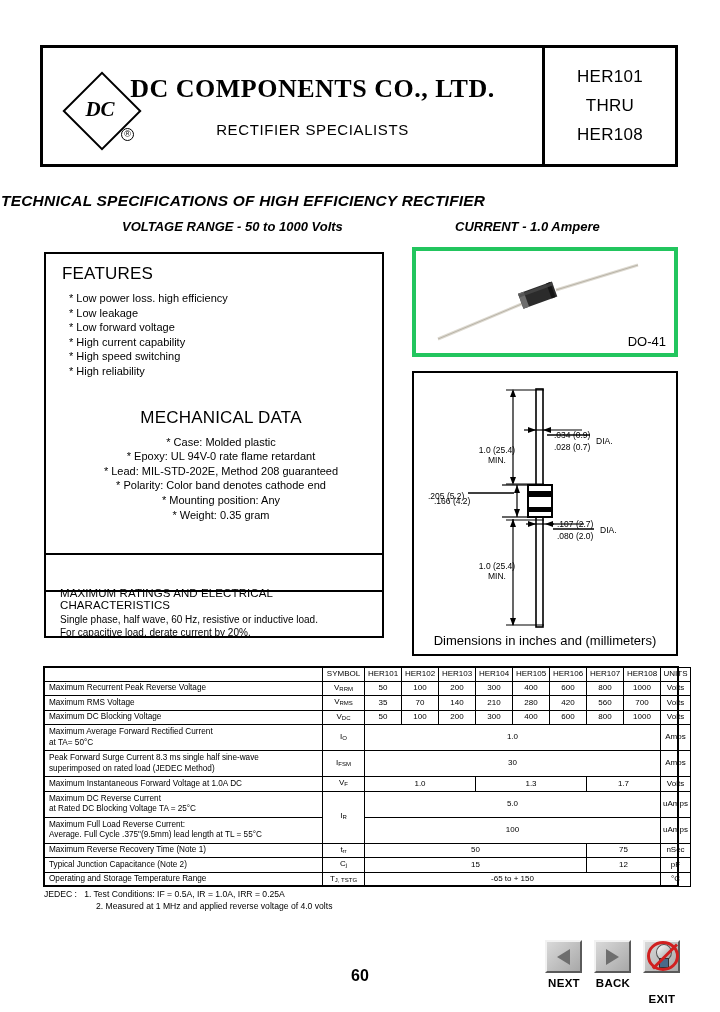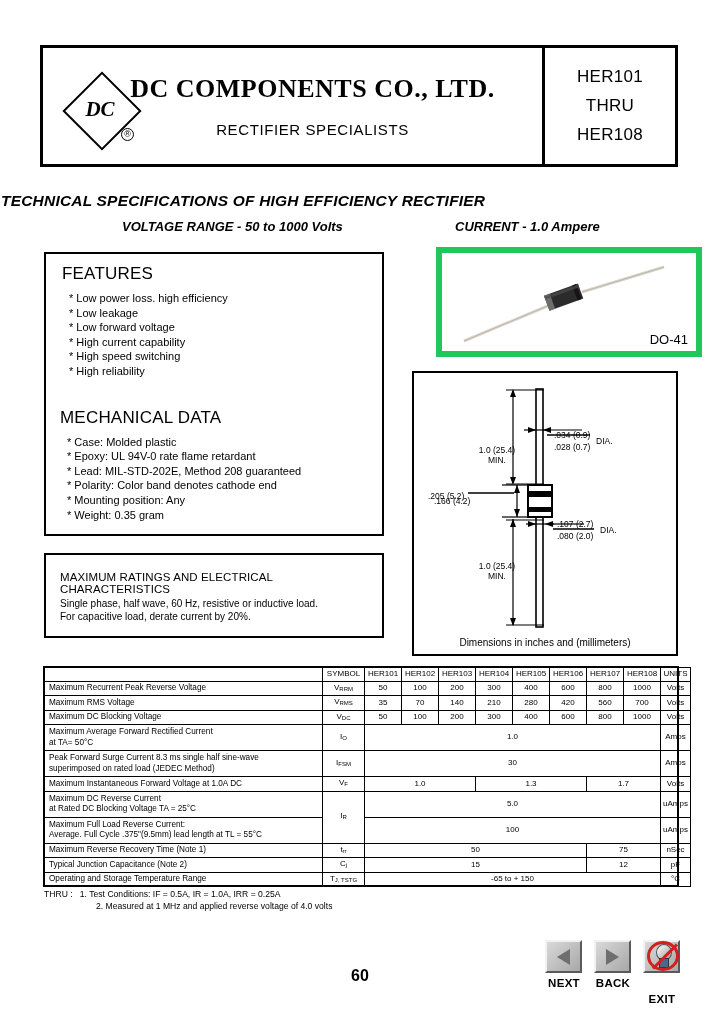--- a/index.html
+++ b/index.html
@@ -32,43 +32,43 @@
 
   
   .t1{position:absolute;left:1px;right:0;top:192px;text-align:left;
       font-size:15.5px;font-style:italic;font-weight:bold;letter-spacing:.2px;}
   .t2{position:absolute;left:110px;top:219px;font-size:13px;
       font-style:italic;font-weight:bold;margin-left:12px;}
   .t3{position:absolute;left:455px;top:219px;font-size:13px;
       font-style:italic;font-weight:bold;}
 
   
-  .boxA{position:absolute;left:44px;top:252px;width:340px;height:284px;
+  .boxA{position:absolute;left:44px;top:252px;width:340px;height:340px;
         border:2px solid #000;box-sizing:border-box;}
   .boxB{position:absolute;left:44px;top:553px;width:340px;height:85px;
         border:2px solid #000;box-sizing:border-box;}
   .h2{font-size:17px;margin:0;padding:0;letter-spacing:.2px;}
   .bullets{list-style:none;margin:7px;padding:0;}
   .bullets li{font-size:11px;line-height:14.6px;white-space:nowrap;}
   .secA{padding:10px 0 0 16px;}
   .secA .h2{margin-bottom:4px;}
-  .secB{padding:22px 0 0 14px;}
+  .secB{padding:22px 0 0 14px;text-align:center;}
   .secB .h2{margin-bottom:4px;}
-  .ratings{padding:16px 0 0 14px;}
+  .ratings{padding:32px 0 0 14px;}
   .ratings .rh{font-size:11.5px;letter-spacing:.1px;margin-bottom:3px;}
   .ratings p{margin:0;font-size:10px;line-height:12.6px;}
 
   
   .pkg{position:absolute;left:412px;top:247px;width:266px;height:110px;
-       border:6px solid #22c55e;box-sizing:border-box;overflow:hidden;margin-left:24px;}
+       border:4px solid #22c55e;box-sizing:border-box;overflow:hidden;}
   .dim{position:absolute;left:412px;top:371px;width:266px;height:285px;
        border:2px solid #000;box-sizing:border-box;overflow:hidden;}
   .do41{position:absolute;right:8px;bottom:4px;font-size:13px;}
   .dimcap{position:absolute;left:0;right:0;bottom:6px;text-align:center;
-          font-size:10px;}
+          font-size:13px;}
   .dl{position:absolute;font-size:8.5px;line-height:10px;white-space:nowrap;}
   .dl.ctr{text-align:center;}
 
   
   table.spectbl{position:absolute;left:44px;top:667px;width:634px;
        border-collapse:collapse;table-layout:fixed;}
   table.spectbl td{border:1px solid #000;font-size:8px;padding:1px 2px;
        text-align:center;vertical-align:middle;line-height:10.5px;}
   table.spectbl td.desc{text-align:left;padding-left:4px;font-size:8.2px;}
   table.spectbl td.sym{font-size:8px;}
@@ -382,21 +382,21 @@
         <td class="sym"><span>T</span><span class="sub">J, TSTG</span></td>
         <td colspan="8">-65 to + 150</td>
         <td>°C</td>
       </tr>
     </tbody>
   </table>
   <div class="outer"></div>
 
   <div class="notes">
     <div>
-      <span>THRU :</span>
+      <span>JEDEC :</span>
       &nbsp;&nbsp;<span>1. Test Conditions: IF = 0.5A, IR = 1.0A, IRR = 0.25A</span>
     </div>
     <div class="n2">2. Measured at 1 MHz and applied reverse voltage of 4.0 volts</div>
   </div>
 
   <div class="pageno">60</div>
 
   <div class="navbar">
     <div class="navbtn" style="left:0;top:0;">
       <div class="btnface">

